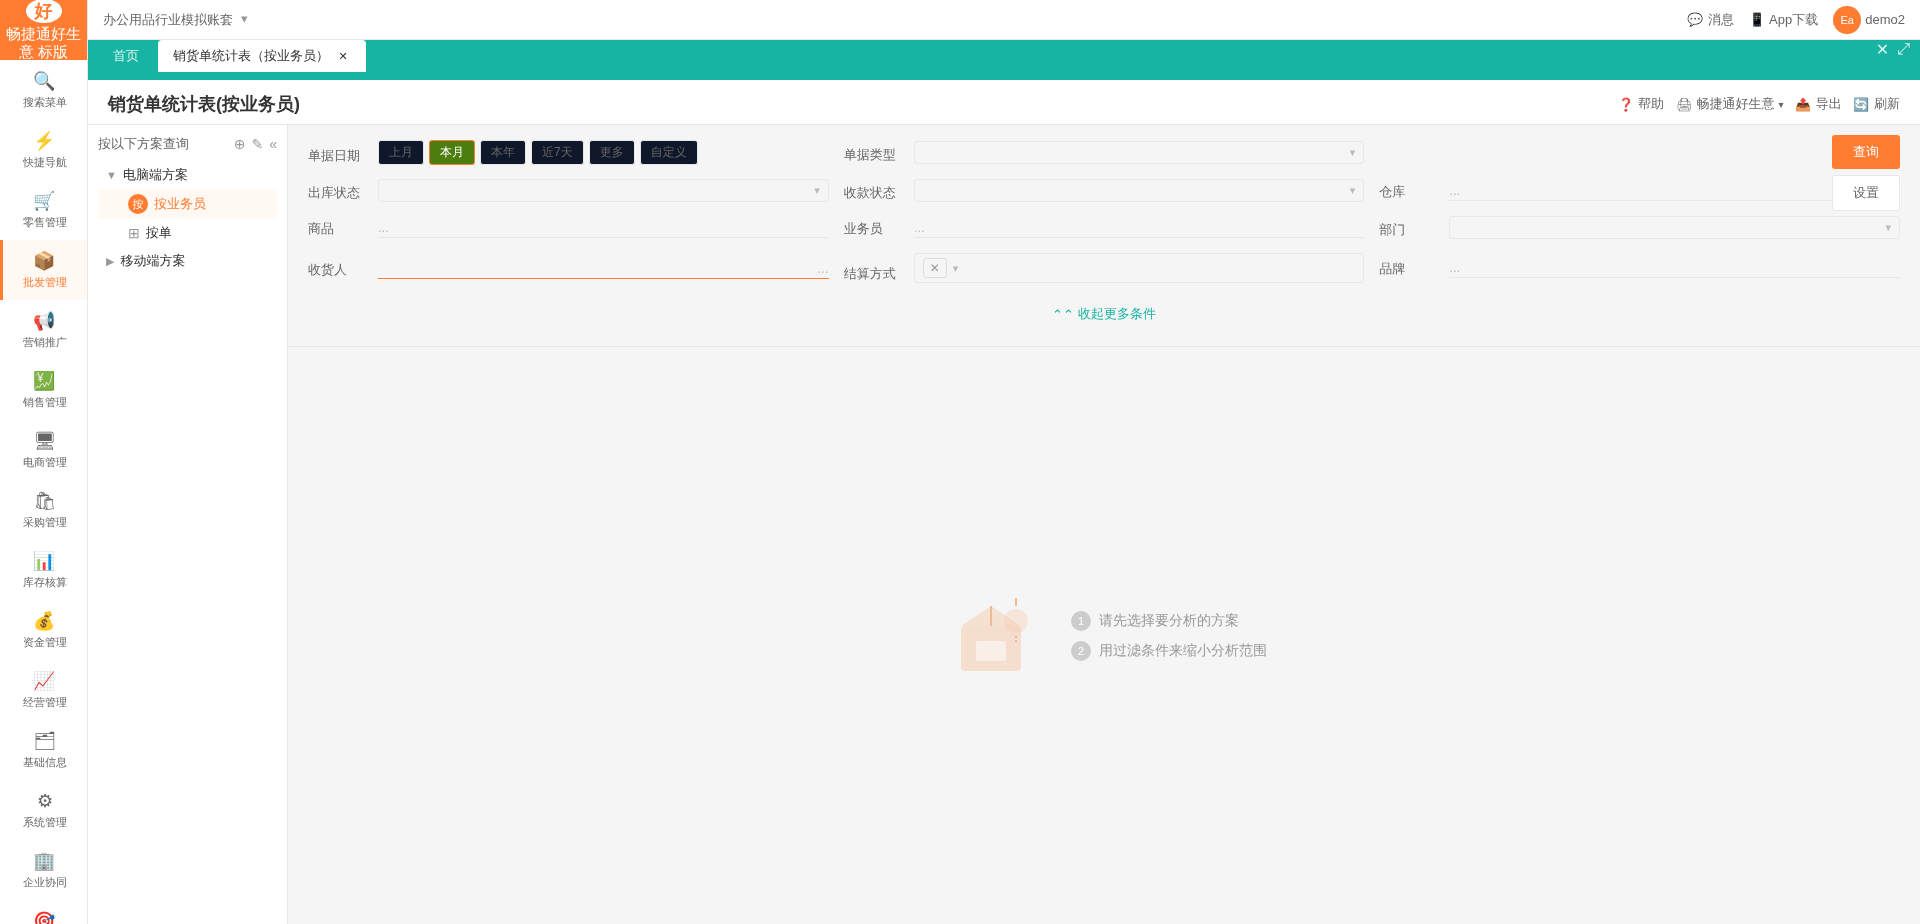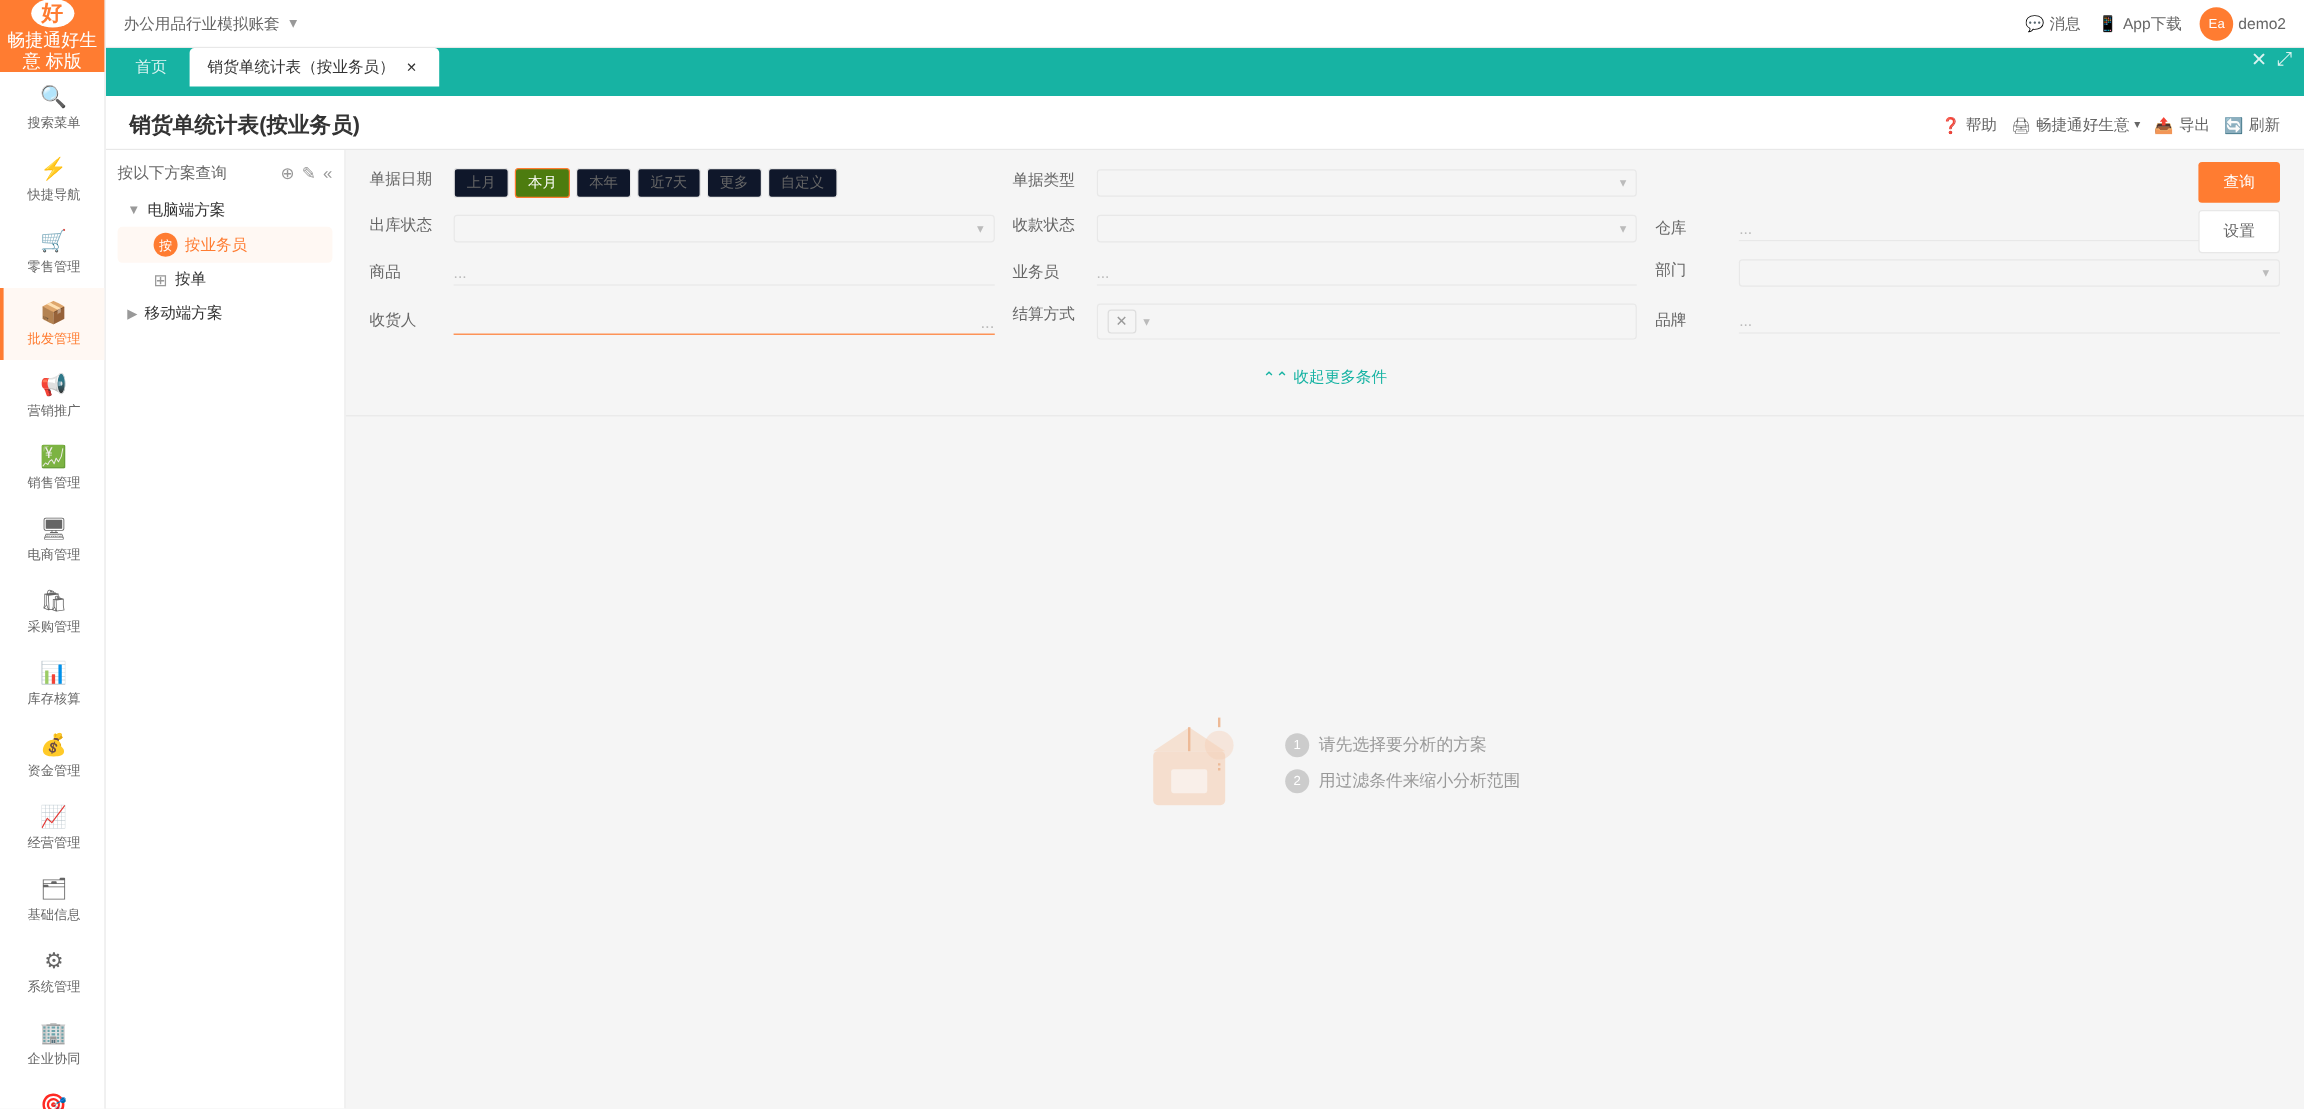--- a/index.html
+++ b/index.html
@@ -72,21 +72,21 @@
     .empty-state { flex: 1; display: flex; align-items: center; justify-content: center; padding: 60px; }
     .empty-content { display: flex; align-items: center; gap: 30px; }
     .empty-icon { width: 100px; height: 100px; opacity: 0.6; }
     .empty-tips { display: flex; flex-direction: column; gap: 10px; }
     .empty-tip { display: flex; align-items: center; gap: 8px; color: #999; font-size: 14px; }
     .tip-num { width: 20px; height: 20px; border-radius: 50%; background: #ccc; color: #fff; display: flex; align-items: center; justify-content: center; font-size: 11px; }
 
     
     .right-panel-wrapper { flex: 1; position: relative; overflow: hidden; display: flex; flex-direction: column; }
     .filter-actions { position: absolute; right: 20px; top: 10px; display: flex; flex-direction: column; gap: 6px; z-index: 5; }
-    .filter-item { display: flex; align-items: flex-start; }
+    .filter-item { display: flex; align-items: flex-end; }
     .fi-label { width: 70px; color: #666; font-size: 13px; flex-shrink: 0; }
     .fi-control { flex: 1; display: flex; align-items: center; border-bottom: 1px solid #e8e8e8; padding: 2px 0; position: relative; }
     .fi-control.with-border { border: 1px solid #e8e8e8; border-radius: 3px; padding: 4px 8px; }
     .fi-text { flex: 1; color: #bbb; font-size: 13px; }
     .fi-arrow { color: #bbb; font-size: 11px; }
     .fi-dots { color: #bbb; font-size: 14px; cursor: pointer; }
     .fi-tag { background: #f5f5f5; border: 1px solid #ddd; border-radius: 3px; padding: 2px 6px; display: flex; align-items: center; gap: 4px; font-size: 12px; color: #333; }
     .fi-tag-close { cursor: pointer; color: #999; }
   </style>
 </head>

